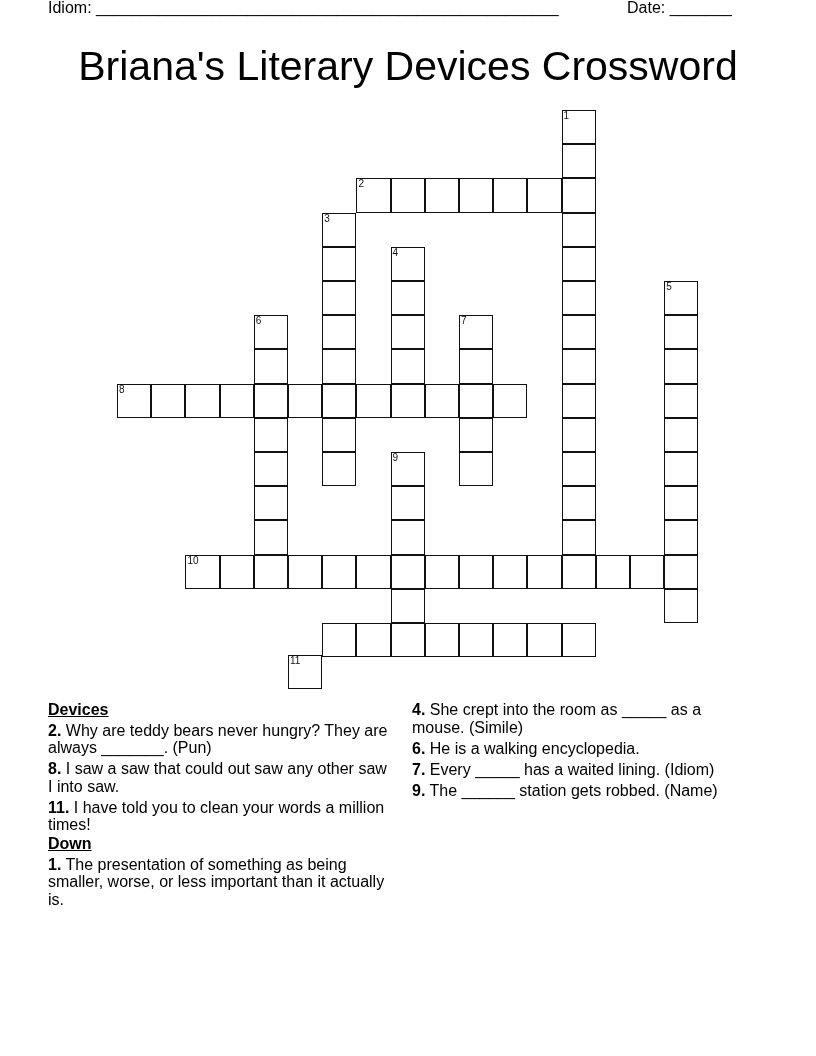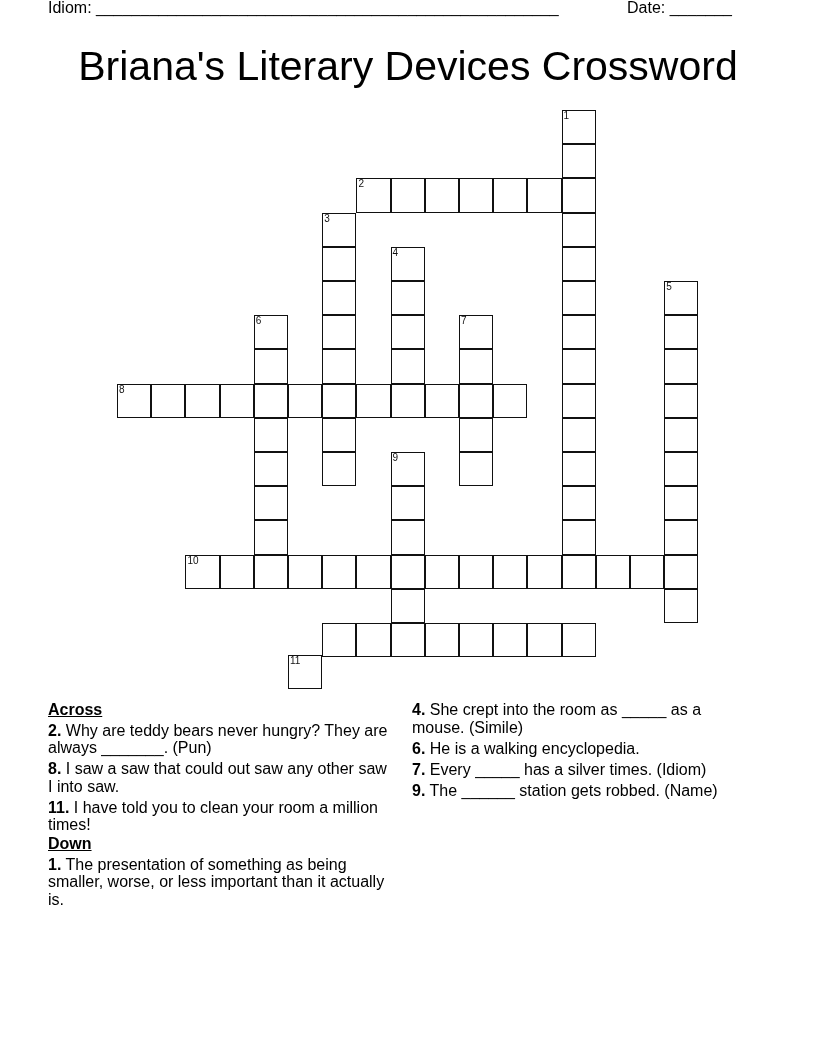--- a/index.html
+++ b/index.html
@@ -154,26 +154,26 @@
     <div class="cell" style="left: 322.2px; top: 623px;"></div>
     <div class="cell" style="left: 356.4px; top: 623px;"></div>
     <div class="cell" style="left: 424.8px; top: 623px;"></div>
     <div class="cell" style="left: 459px; top: 623px;"></div>
     <div class="cell" style="left: 493.2px; top: 623px;"></div>
     <div class="cell" style="left: 527.4px; top: 623px;"></div>
     <div class="cell" style="left: 561.6px; top: 623px;"></div>
   </div>
 
 <div class="clues-col clues-left">
-  <div class="clue-heading">Across</div>
+  <div class="clue-heading">Devices</div>
   <div class="clue"><span class="cnum">2.</span><span> Why are teddy bears never hungry? They are always _______. (Pun)</span></div>
   <div class="clue"><span class="cnum">8.</span><span> I saw a saw that could out saw any other saw I into saw.</span></div>
-  <div class="clue"><span class="cnum">11.</span><span> I have told you to clean your room a million times!</span></div>
+  <div class="clue"><span class="cnum">11.</span><span> I have told you to clean your words a million times!</span></div>
   <div class="clue-heading" style="margin-top:-2px">Down</div>
   <div class="clue"><span class="cnum">1.</span><span> The presentation of something as being smaller, worse, or less important than it actually is.</span></div>
 </div>
 
 <div class="clues-col clues-right" style="width:340px">
   <div class="clue"><span class="cnum">4.</span><span> She crept into the room as _____ as a mouse. (Simile)</span></div>
   <div class="clue"><span class="cnum">6.</span><span> He is a walking encyclopedia.</span></div>
-  <div class="clue"><span class="cnum">7.</span><span> Every _____ has a silver times. (Idiom)</span></div>
+  <div class="clue"><span class="cnum">7.</span><span> Every _____ has a waited lining. (Idiom)</span></div>
   <div class="clue"><span class="cnum">9.</span><span> The ______ station gets robbed. (Name)</span></div>
 </div>
 
 </body></html>

